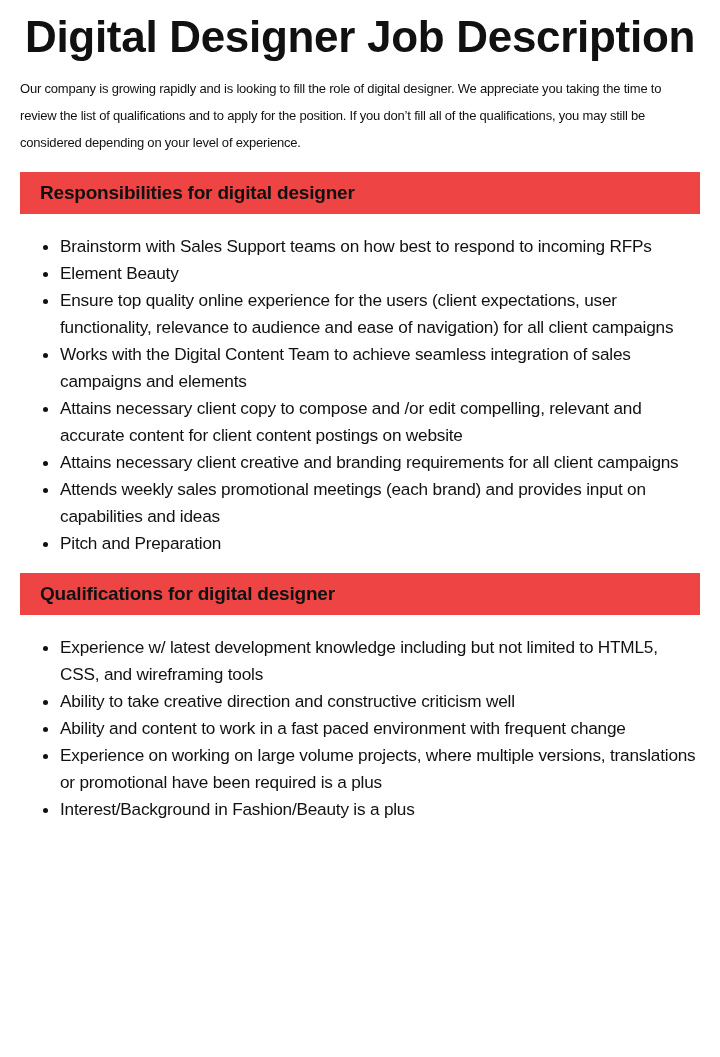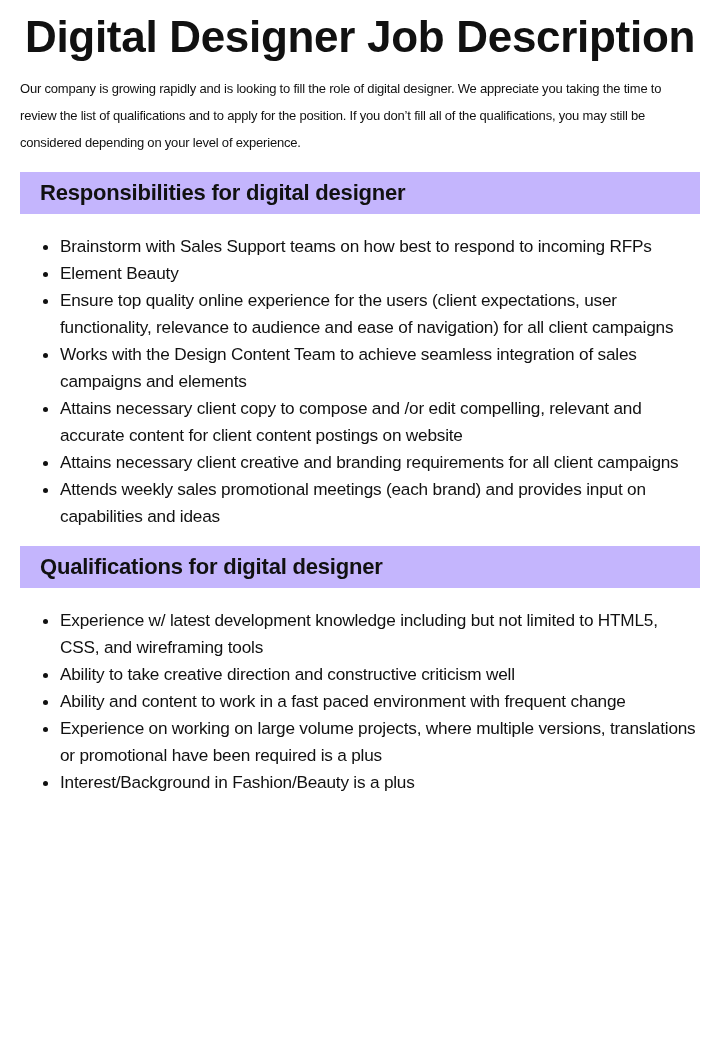--- a/index.html
+++ b/index.html
@@ -30,25 +30,25 @@
       letter-spacing: -0.3px;
     }
     p.intro {
       margin: 15px 0 0 0;
       font-size: 13px;
       line-height: 27px;
       letter-spacing: -0.2px;
     }
     .section-header {
       margin-top: 16px;
-      background: #c4b5fd;
+      background: #ef4444;
       height: 42px;
       line-height: 42px;
       padding-left: 20px;
-      font-size: 22px;
+      font-size: 19px;
       font-weight: bold;
       letter-spacing: -0.2px;
     }
     ul.items {
       margin: 19px 0 0 0;
       padding-left: 40px;
       list-style: none;
     }
     ul.items li {
       position: relative;
@@ -74,24 +74,25 @@
 <div class="page">
   <h1 class="title">Digital Designer Job Description</h1>
   <p class="intro">Our company is growing rapidly and is looking to fill the role of digital designer. We appreciate you taking the time to review the list of qualifications and to apply for the position. If you don’t fill all of the qualifications, you may still be considered depending on your level of experience.</p>
 
   <div class="sec1">
     <div class="section-header">Responsibilities for digital designer</div>
     <ul class="items">
       <li>Brainstorm with Sales Support teams on how best to respond to incoming RFPs</li>
       <li>Element Beauty</li>
       <li>Ensure top quality online experience for the users (client expectations, user functionality, relevance to audience and ease of navigation) for all client campaigns</li>
-      <li>Works with the Design Content Team to achieve seamless integration of sales campaigns and elements</li>
+      <li>Works with the Digital Content Team to achieve seamless integration of sales campaigns and elements</li>
       <li>Attains necessary client copy to compose and /or edit compelling, relevant and accurate content for client content postings on website</li>
       <li>Attains necessary client creative and branding requirements for all client campaigns</li>
       <li>Attends weekly sales promotional meetings (each brand) and provides input on capabilities and ideas</li>
+      <li>Pitch and Preparation</li>
     </ul>
   </div>
 
   <div class="sec2">
     <div class="section-header">Qualifications for digital designer</div>
     <ul class="items">
       <li>Experience w/ latest development knowledge including but not limited to HTML5, CSS, and wireframing tools</li>
       <li>Ability to take creative direction and constructive criticism well</li>
       <li>Ability and content to work in a fast paced environment with frequent change</li>
       <li>Experience on working on large volume projects, where multiple versions, translations or promotional have been required is a plus</li>

